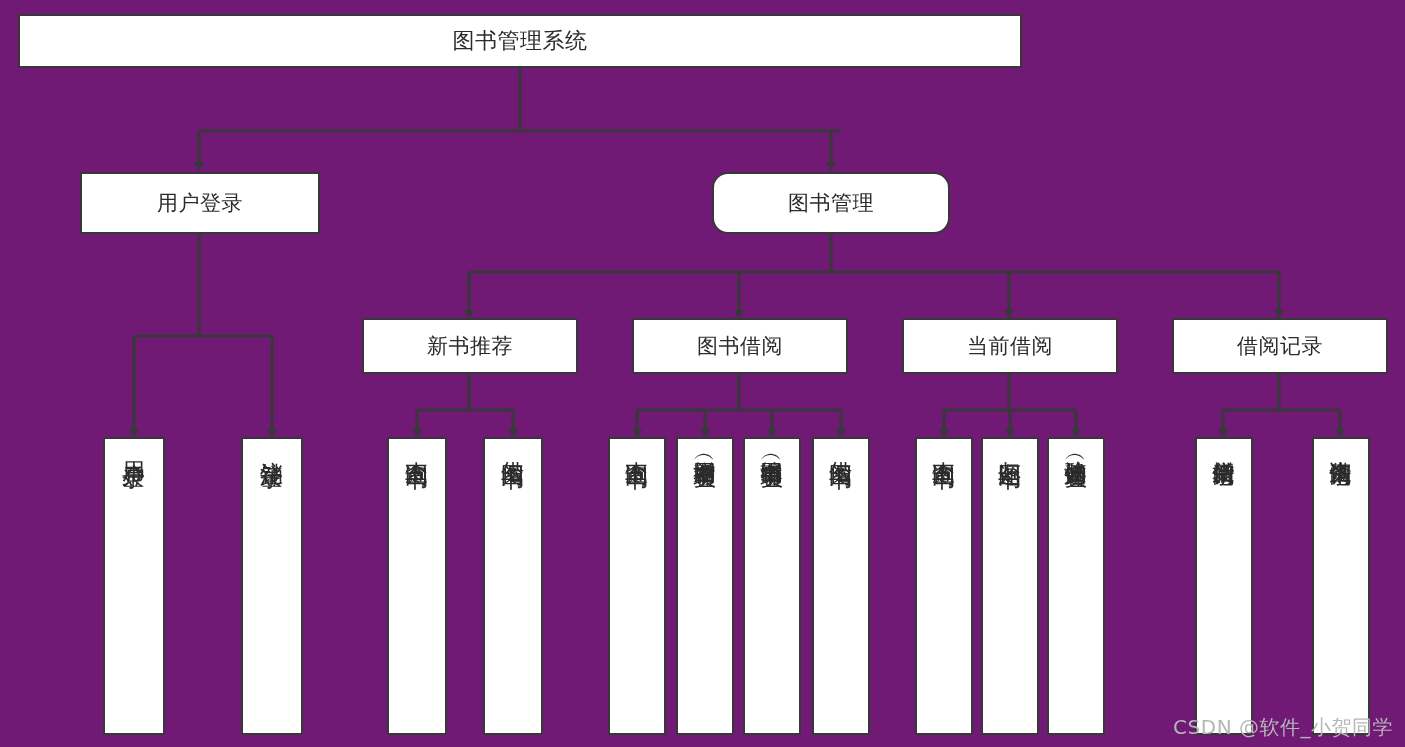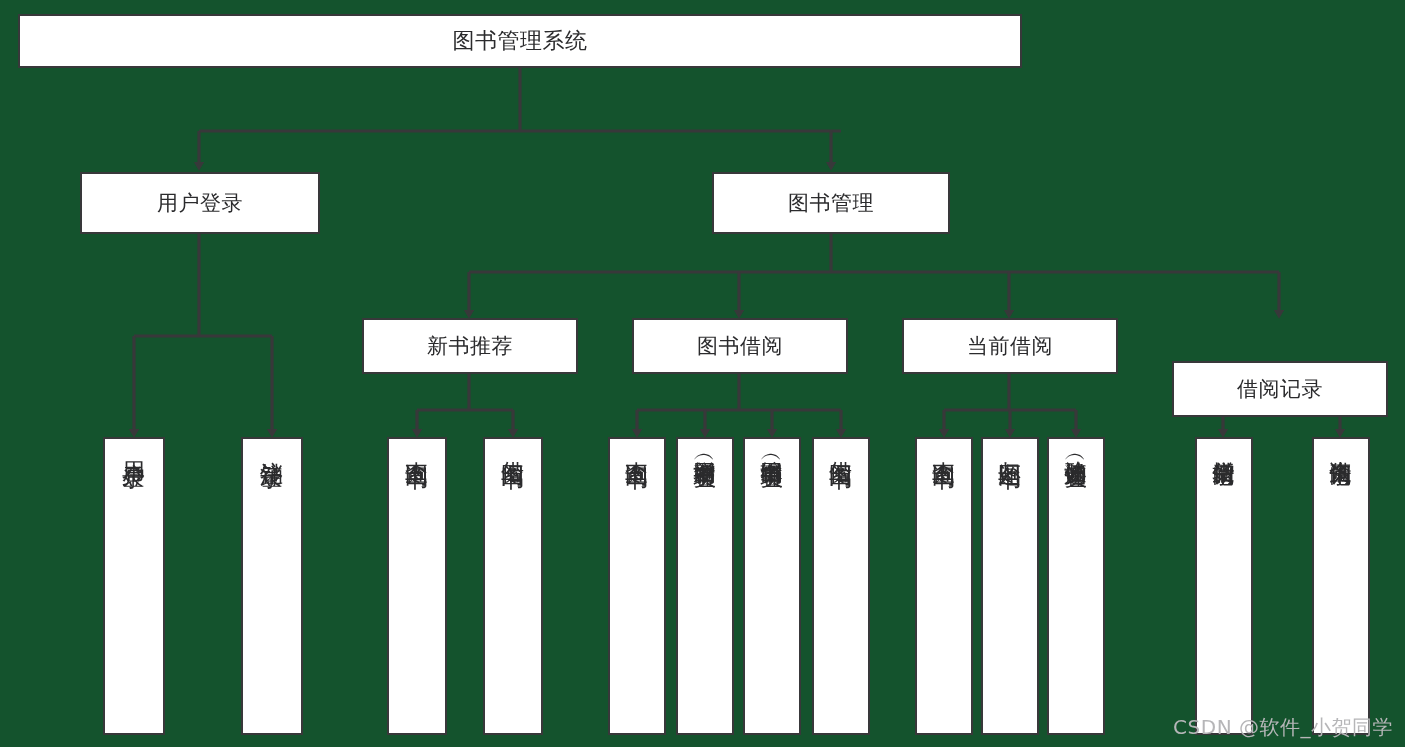--- a/index.html
+++ b/index.html
@@ -8,21 +8,21 @@
     padding: 0;
     background: #ffffff;
   }
   body {
     font-family: "DejaVu Sans", "Liberation Sans", sans-serif;
   }
   #canvas {
     position: relative;
     width: 1405px;
     height: 747px;
-    background: #14532d;
+    background: #701a75;
     overflow: hidden;
   }
   #edges {
     position: absolute;
     left: 0;
     top: 0;
     width: 1405px;
     height: 747px;
     pointer-events: none;
   }
@@ -136,34 +136,34 @@
     </g>
   </svg>
 
   <div class="node horiz root" style="left:18px; top:14px; width:1004px; height:54px;">
     <span class="label">图书管理系统</span>
   </div>
 
   <div class="node horiz" style="left:80px; top:172px; width:240px; height:62px;">
     <span class="label">用户登录</span>
   </div>
-  <div class="node horiz" style="left:712px; top:172px; width:238px; height:62px;">
+  <div class="node horiz" style="left:712px; top:172px; width:238px; height:62px;border-radius:16px;">
     <span class="label">图书管理</span>
   </div>
 
   <div class="node horiz" style="left:632px; top:318px; width:216px; height:56px;">
     <span class="label">图书借阅</span>
   </div>
   <div class="node horiz" style="left:362px; top:318px; width:216px; height:56px;">
     <span class="label">新书推荐</span>
   </div>
   <div class="node horiz" style="left:902px; top:318px; width:216px; height:56px;justify-content:center;">
     <span class="label">当前借阅</span>
   </div>
-  <div class="node horiz" style="left:1172px; top:318px; width:216px; height:56px;margin-top:43px;">
+  <div class="node horiz" style="left:1172px; top:318px; width:216px; height:56px;">
     <span class="label">借阅记录</span>
   </div>
 
   <div class="node vert" style="left:103px; top:437px; width:62px; height:298px;">
     <span class="label">用户登录</span>
   </div>
   <div class="node vert" style="left:241px; top:437px; width:62px; height:298px;">
     <span class="label">注销登录</span>
   </div>
 

